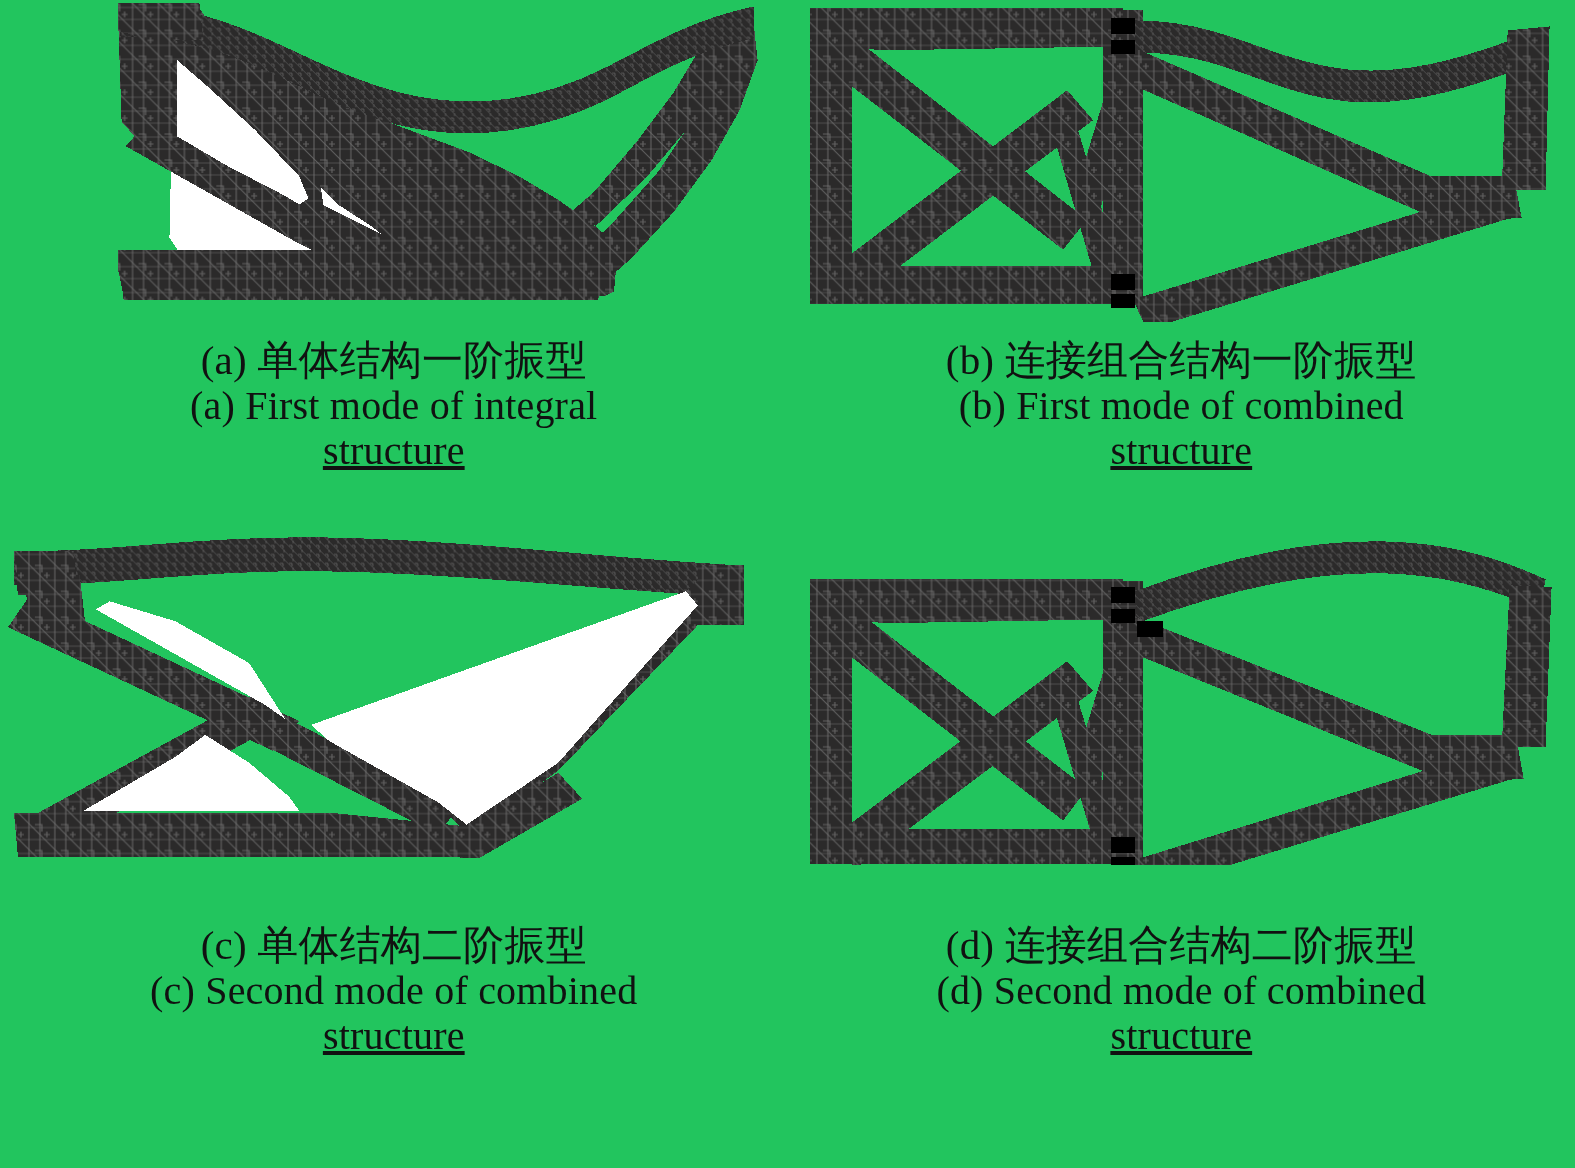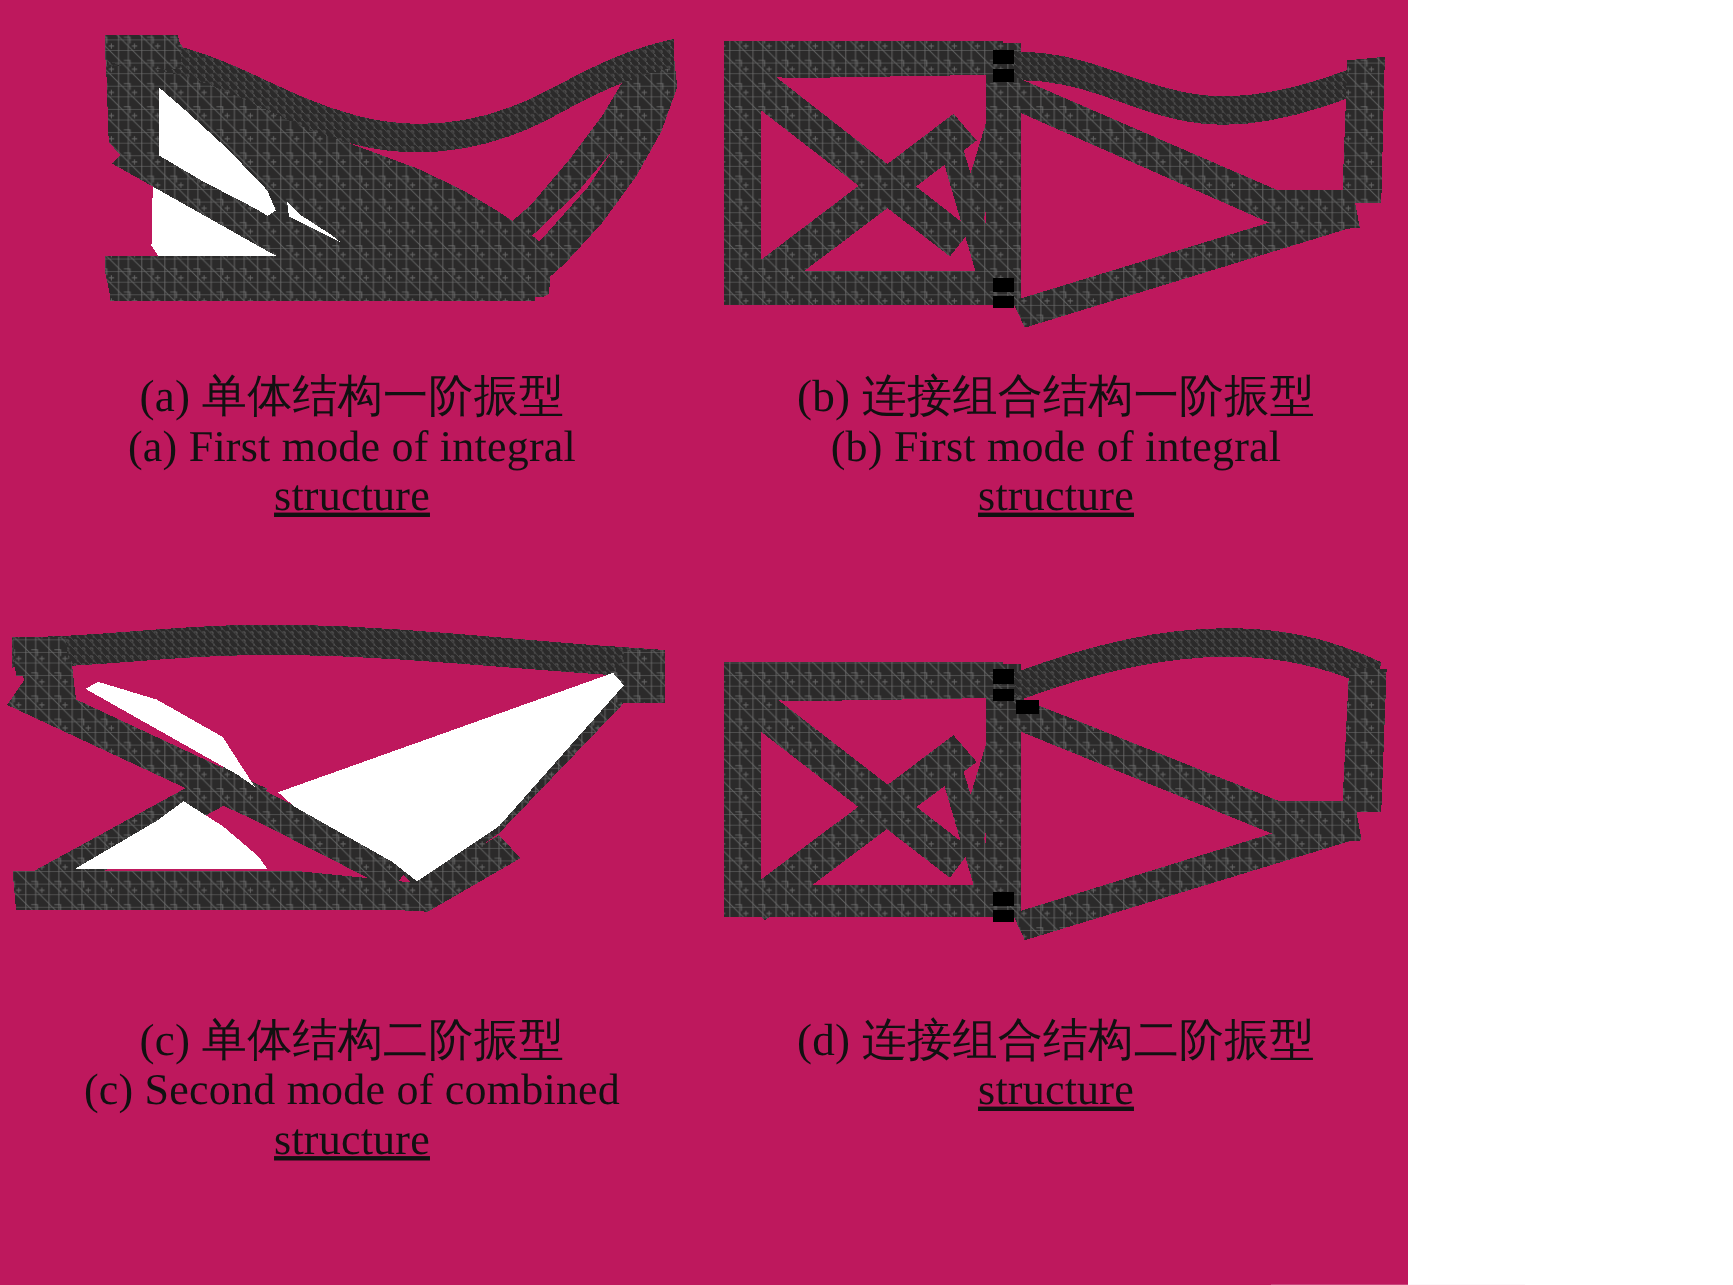--- a/index.html
+++ b/index.html
@@ -2,21 +2,21 @@
 <html><head>
 <meta charset="utf-8">
 <style>
   html,body{margin:0;padding:0;background:#ffffff;}
   body{
     width:1575px;height:1168px;
     font-family:"Liberation Serif","DejaVu Serif",serif;
     color:#111;
     overflow:hidden;
   }
-  .sheet{position:relative;width:1280px;height:1168px;background:#be185d;}
+  .sheet{position:relative;width:1575px;height:1168px;background:#22c55e;}
 
   .grid{
     position:absolute;inset:0;
     display:grid;
     grid-template-columns:1fr 1fr;
     grid-template-rows:535px 633px;
   }
 
   .cell{position:relative;display:flex;flex-direction:column;align-items:center;}
 
@@ -174,21 +174,21 @@
             <rect x="324" y="18" width="24" height="16" fill="#000"></rect>
             <rect x="324" y="40" width="24" height="14" fill="#000"></rect>
             <rect x="324" y="274" width="24" height="16" fill="#000"></rect>
             <rect x="324" y="294" width="24" height="14" fill="#000"></rect>
           </g>
         </svg>
       </div>
 
       <div class="caption">
         <div class="cap-cn">(b) 连接组合结构一阶振型</div>
-        <div class="cap-en">(b) First mode of integral</div>
+        <div class="cap-en">(b) First mode of combined</div>
         <div class="cap-en2">structure</div>
       </div>
     </div>
 
     <div class="cell row2">
       <div class="figbox">
         <svg viewBox="0 0 790 330" preserveAspectRatio="xMidYMid meet" shape-rendering="crispEdges">
           <g>
 
             <path fill="url(#meshFine)" stroke="none" d="M14,16
@@ -267,18 +267,19 @@
             <rect x="324" y="74" width="24" height="14" fill="#000"></rect>
             <rect x="350" y="86" width="26" height="16" fill="#000"></rect>
             <rect x="324" y="302" width="24" height="16" fill="#000"></rect>
             <rect x="324" y="322" width="24" height="14" fill="#000"></rect>
           </g>
         </svg>
       </div>
 
       <div class="caption">
         <div class="cap-cn">(d) 连接组合结构二阶振型</div>
+        <div class="cap-en">(d) Second mode of combined</div>
         <div class="cap-en2">structure</div>
       </div>
     </div>
 
   </div>
 </div>
 
 </body></html>

